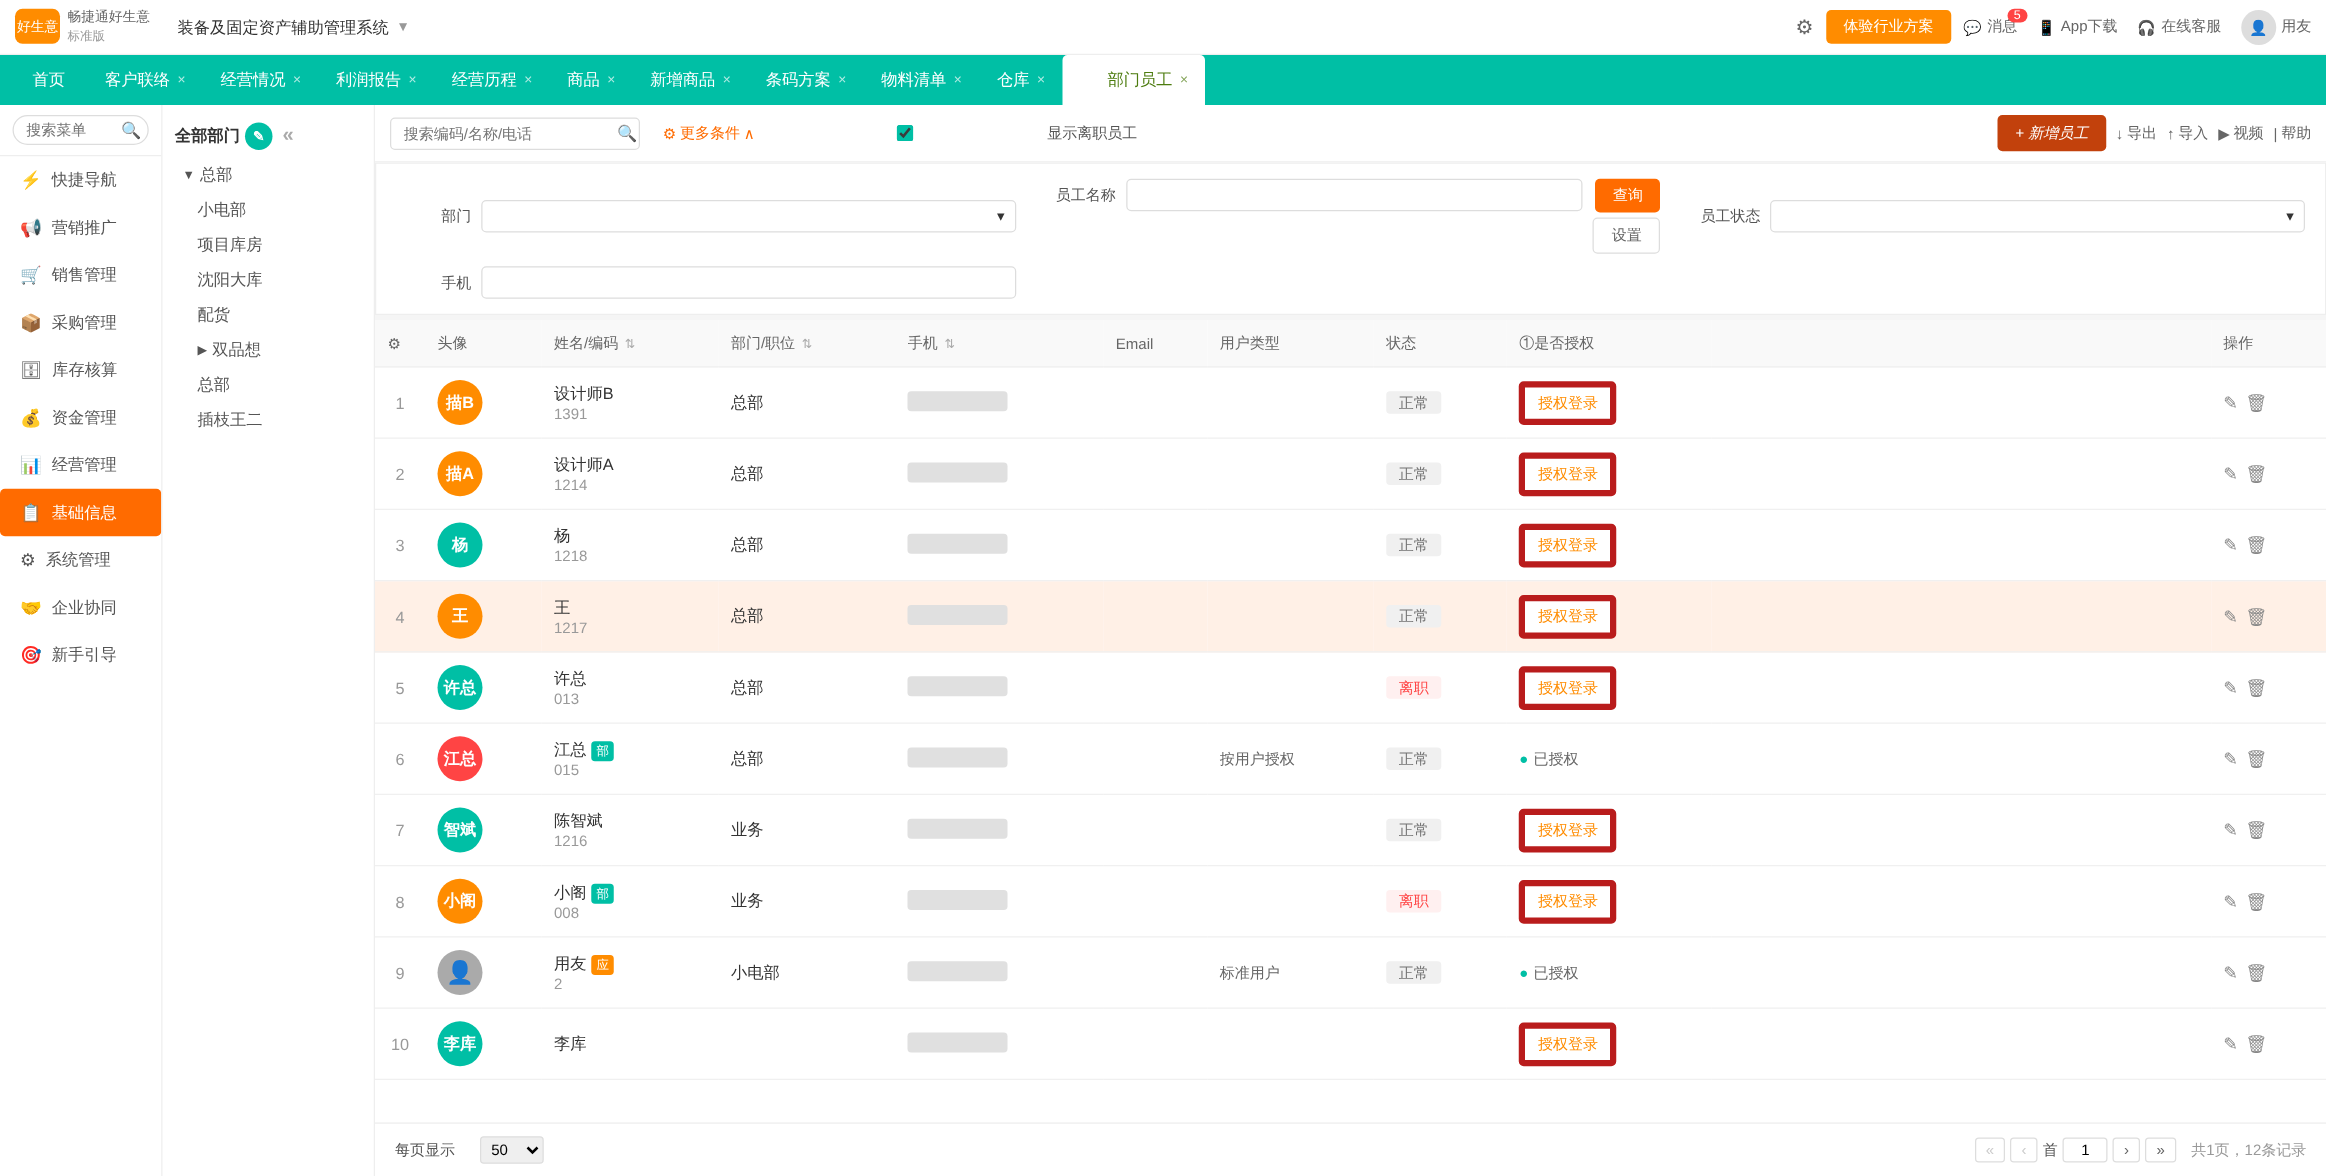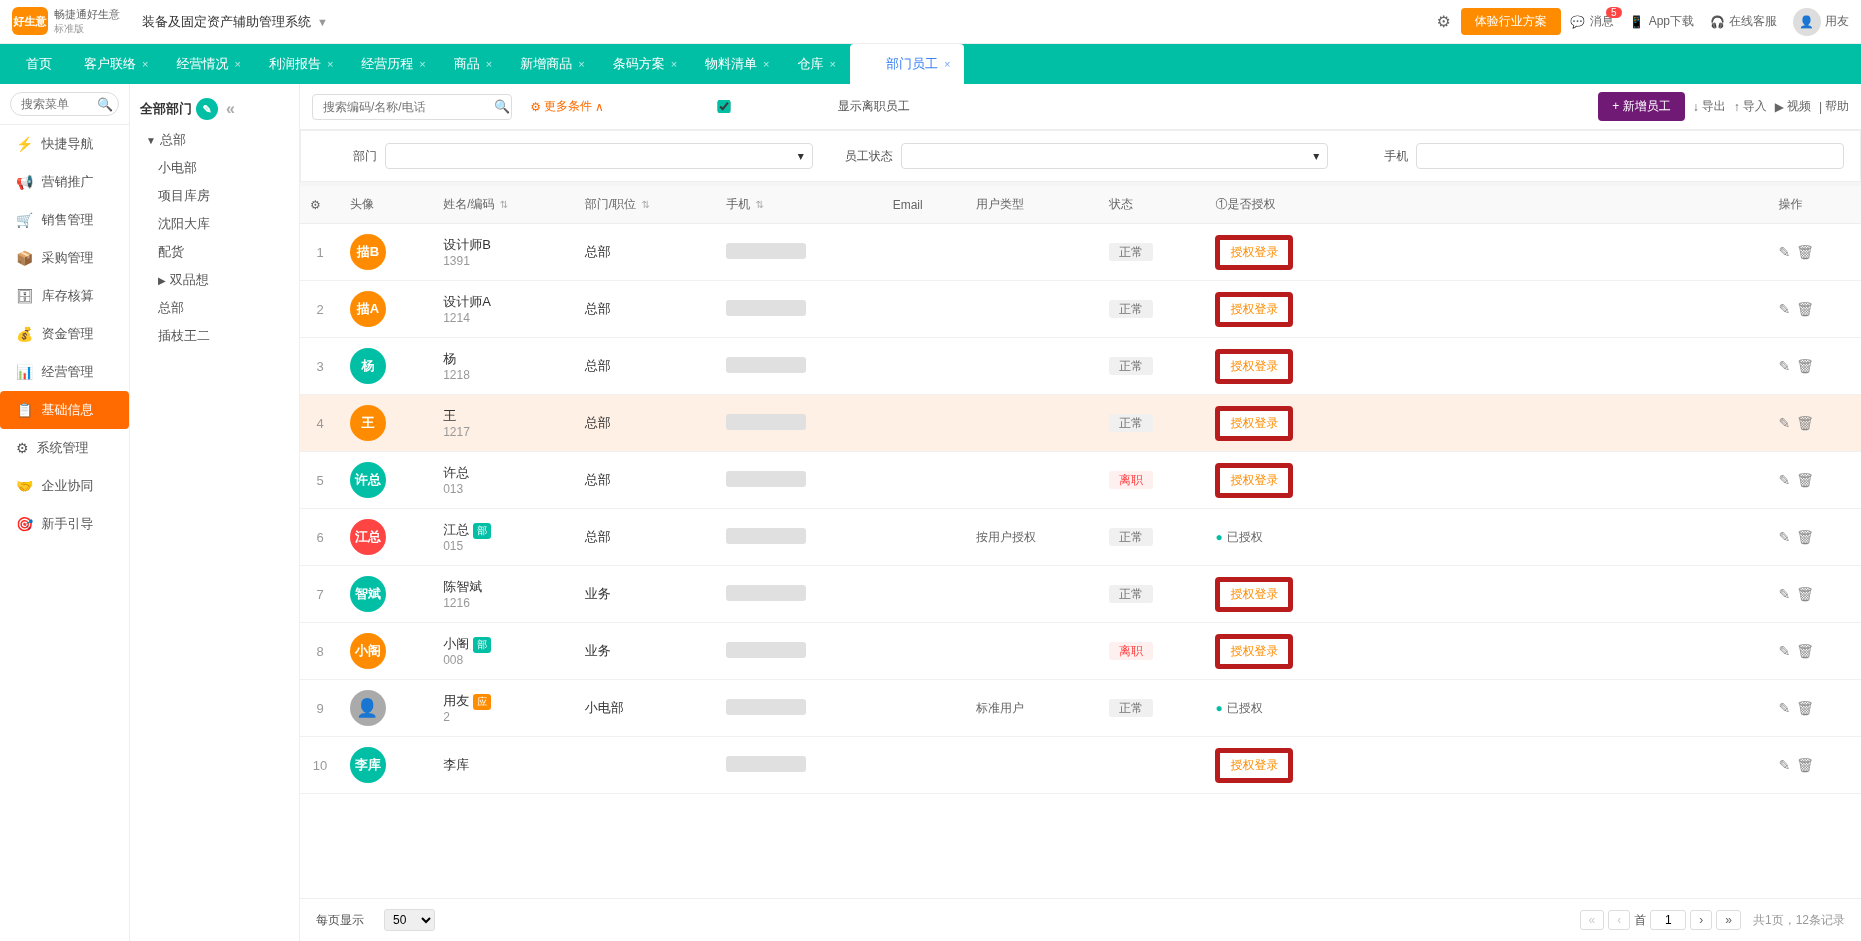--- a/index.html
+++ b/index.html
@@ -1,37 +1,37 @@
 <!DOCTYPE html>
 <html><head>
   <meta charset="utf-8">
   <style>
     * { box-sizing: border-box; margin: 0; padding: 0; }
     body { font-family: "Microsoft YaHei", Arial, sans-serif; font-size: 13px; background: #f5f5f5; color: #333; }
 
     
     .top-bar { display: flex; align-items: center; background: #fff; height: 44px; padding: 0 12px; border-bottom: 1px solid #eee; gap: 10px; }
     .logo-area { display: flex; align-items: center; gap: 6px; width: 120px; }
-    .logo-icon { width: 36px; height: 28px; background: #ff8c00; border-radius: 6px; display: flex; align-items: center; justify-content: center; color: white; font-size: 11px; font-weight: bold; }
+    .logo-icon { width: 36px; height: 28px; background: #ff8c00; border-radius: 6px; display: flex; align-items: center; justify-content: center; color: white; font-size: 11px; font-weight: normal; }
     .logo-text { font-size: 11px; color: #666; line-height: 1.3; }
     .logo-sub { font-size: 10px; color: #999; }
     .system-title { flex: 1; font-size: 13px; color: #333; display: flex; align-items: center; gap: 6px; }
     .system-title .arrow { color: #999; font-size: 11px; }
     .gear-btn { background: none; border: none; cursor: pointer; color: #666; font-size: 16px; }
     .trial-btn { background: #ff8c00; color: white; border: none; border-radius: 4px; padding: 5px 14px; font-size: 12px; cursor: pointer; }
     .top-right { display: flex; align-items: center; gap: 16px; margin-left: auto; }
     .top-right-item { display: flex; align-items: center; gap: 4px; font-size: 12px; color: #666; cursor: pointer; position: relative; }
     .badge { position: absolute; top: -6px; right: -8px; background: #f44; color: white; border-radius: 10px; font-size: 10px; padding: 0 4px; min-width: 16px; text-align: center; }
     .avatar { width: 28px; height: 28px; background: #ddd; border-radius: 50%; display: flex; align-items: center; justify-content: center; font-size: 12px; }
 
     
     .nav-tabs { display: flex; background: #00bfa5; height: 40px; align-items: center; padding: 0 8px; overflow-x: auto; }
     .nav-tab { padding: 0 14px; height: 40px; display: flex; align-items: center; color: white; font-size: 13px; cursor: pointer; white-space: nowrap; border-right: none; }
     .nav-tab:first-child { padding: 0 18px; }
-    .nav-tab.active { background: white; color: #3b82f6; border-radius: 4px 4px 0 0; padding-left: 36px; }
+    .nav-tab.active { background: white; color: #4d7c0f; border-radius: 4px 4px 0 0; padding-left: 36px; }
     .nav-tab .close-x { margin-left: 6px; font-size: 11px; opacity: 0.7; }
 
     
     .main-layout { display: flex; height: calc(100vh - 84px); }
 
     
     .sidebar { width: 130px; background: white; border-right: 1px solid #eee; overflow-y: auto; flex-shrink: 0; }
     .sidebar-item { padding: 10px 16px; font-size: 13px; color: #555; cursor: pointer; display: flex; align-items: center; gap: 8px; }
     .sidebar-item.active { background: #ff6b00; color: white; border-radius: 4px; }
     .sidebar-icon { font-size: 14px; }
@@ -48,21 +48,21 @@
     .dept-child .dept-node { padding-left: 0; }
 
     
     .table-area { flex: 1; padding: 0; display: flex; flex-direction: column; overflow: hidden; }
     .filter-bar { background: white; padding: 8px 12px; display: flex; align-items: center; gap: 10px; border-bottom: 1px solid #eee; }
     .filter-bar input { border: 1px solid #ddd; border-radius: 4px; padding: 5px 10px; font-size: 12px; width: 220px; outline: none; }
     .filter-more { color: #ff6b00; font-size: 12px; cursor: pointer; display: flex; align-items: center; gap: 3px; }
     .show-resigned { display: flex; align-items: center; gap: 4px; font-size: 12px; color: #555; }
     .checkbox-green { accent-color: #00bfa5; }
     .toolbar-right { margin-left: auto; display: flex; align-items: center; gap: 8px; }
-    .add-btn { background: #701a75; color: white; border: none; border-radius: 4px; padding: 6px 14px; font-size: 12px; cursor: pointer; }
+    .add-btn { background: #c2410c; color: white; border: none; border-radius: 4px; padding: 6px 14px; font-size: 12px; cursor: pointer; font-style: italic; }
     .icon-btn { background: none; border: none; color: #666; cursor: pointer; font-size: 12px; display: flex; align-items: center; gap: 3px; }
 
     
     .adv-filter { background: white; border: 1px solid #eee; margin: 0 0 4px 0; padding: 12px 16px; display: grid; grid-template-columns: 1fr 1fr 1fr; gap: 10px 20px; }
     .filter-row { display: flex; align-items: center; gap: 8px; }
     .filter-label { font-size: 12px; color: #555; white-space: nowrap; width: 60px; text-align: right; flex-shrink: 0; }
     .filter-select { flex: 1; border: 1px solid #ddd; border-radius: 4px; padding: 5px 8px; font-size: 12px; outline: none; background: white; cursor: pointer; display: flex; align-items: center; justify-content: space-between; }
     .filter-input { flex: 1; border: 1px solid #ddd; border-radius: 4px; padding: 5px 8px; font-size: 12px; outline: none; }
     .filter-btns { display: flex; flex-direction: column; gap: 4px; align-items: flex-end; }
     .query-btn { background: #ff6b00; color: white; border: none; border-radius: 4px; padding: 5px 14px; font-size: 12px; cursor: pointer; }
@@ -278,20 +278,30 @@
       </div>
 
       <div class="adv-filter">
         <div class="filter-row">
           <span class="filter-label">部门</span>
           <div class="filter-select" style="min-width:160px;">
             <span></span>
             <span>▾</span>
           </div>
         </div>
+        <div class="filter-row" style="display:flex; align-items:flex-start; gap:8px;">
+          <div style="display:flex; align-items:center; gap:8px; flex:1;">
+            <span class="filter-label">员工名称</span>
+            <input type="text" class="filter-input" style="">
+          </div>
+          <div class="filter-btns">
+            <button class="query-btn">查询</button>
+            <button class="set-btn">设置</button>
+          </div>
+        </div>
         <div class="filter-row">
           <span class="filter-label">员工状态</span>
           <div class="filter-select" style="min-width:160px;">
             <span></span>
             <span>▾</span>
           </div>
         </div>
         <div class="filter-row">
           <span class="filter-label">手机</span>
           <input type="text" class="filter-input" style="">

